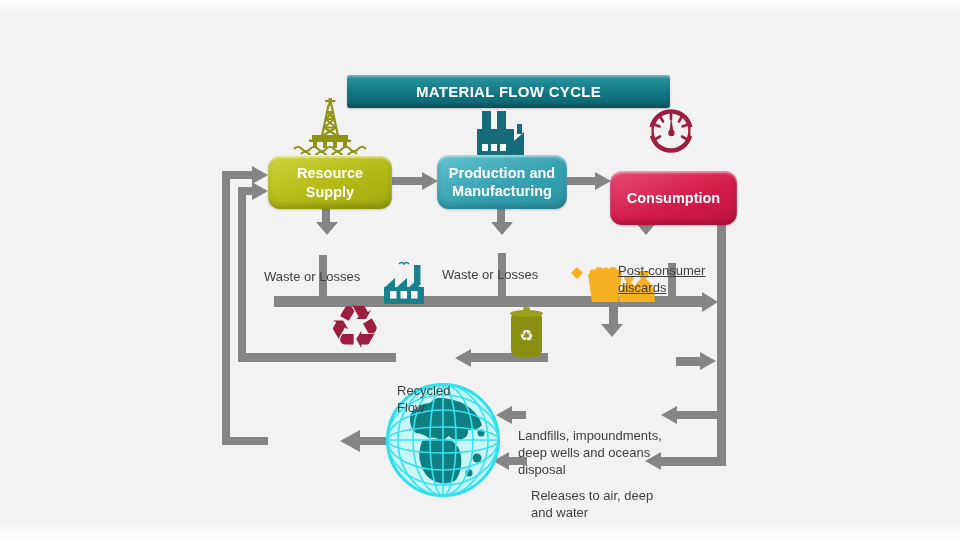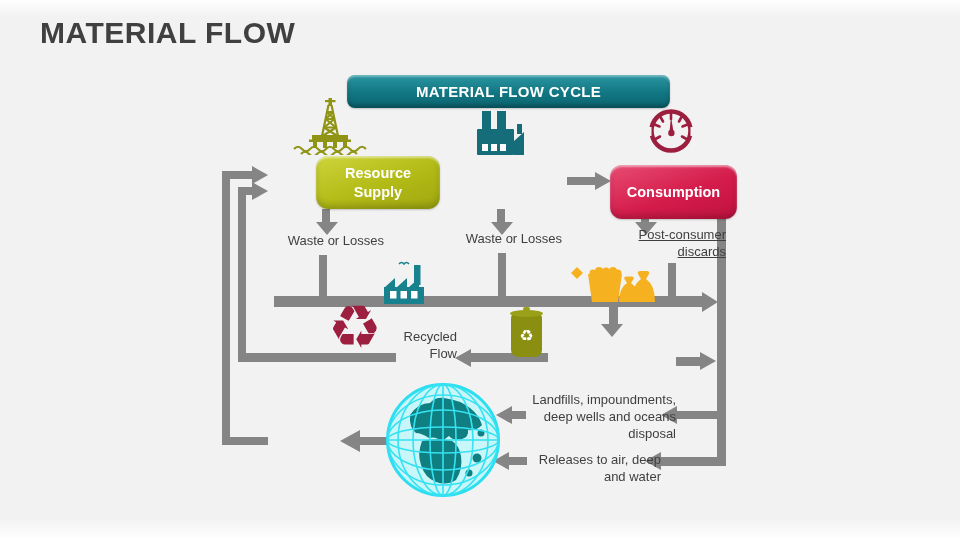--- a/index.html
+++ b/index.html
@@ -3,61 +3,60 @@
 <meta charset="utf-8">
 <style>
   html,body{margin:0;padding:0;}
   body{font-family:"Liberation Sans","DejaVu Sans",sans-serif;background:#e9e9e9;}
   #slide{position:relative;width:960px;height:540px;overflow:hidden;
     background:linear-gradient(180deg,#ffffff 0%,#f2f2f2 3%,#f2f2f2 96%,#ffffff 100%);}
   .abs{position:absolute;}
   
   #page-title{left:40px;top:16px;font-size:30px;font-weight:bold;color:#404040;letter-spacing:.5px;z-index:4;}
   
-  .banner{left:347px;top:75px;width:323px;height:33px;border-radius:8px;
+  .banner{left:347px;top:75px;width:323px;height:33px;border-radius:3px;
     background:linear-gradient(180deg,#2a96a1 0%,#117682 55%,#0c6570 100%);
     box-shadow:inset 0 2px 2px rgba(255,255,255,.35), inset 0 -3px 4px rgba(0,0,0,.25), 0 1px 2px rgba(0,0,0,.2);
     color:#fff;font-weight:bold;font-size:15px;display:flex;align-items:center;justify-content:center;letter-spacing:.3px;z-index:3;}
   
   .box{border-radius:12px;color:#fff;font-weight:bold;font-size:14.5px;line-height:1.25;
     display:flex;align-items:center;justify-content:center;text-align:center;z-index:3;
     box-shadow:inset 0 2px 2px rgba(255,255,255,.5), inset 0 -4px 6px rgba(0,0,0,.18), 0 1px 2px rgba(0,0,0,.2);}
   .box span{display:block;}
-  #box-resource{left:268px;top:156px;width:124px;height:53px;background:linear-gradient(160deg,#cdd53b,#b2ba16 55%,#9fa710);margin-left:48px;}
+  #box-resource{left:268px;top:156px;width:124px;height:53px;background:linear-gradient(160deg,#cdd53b,#b2ba16 55%,#9fa710);}
   #box-resource span{max-width:76px;}
   #box-production{left:437px;top:155px;width:130px;height:54px;background:linear-gradient(160deg,#62c2cf,#35a2b1 55%,#2b93a2);}
   #box-production span{max-width:112px;}
-  #box-consumption{left:610px;top:165px;width:127px;height:54px;background:linear-gradient(160deg,#e84c73,#d41c4b 55%,#c01240);}
+  #box-consumption{left:610px;top:171px;width:127px;height:54px;background:linear-gradient(160deg,#e84c73,#d41c4b 55%,#c01240);}
   #box-recycling{left:548px;top:337px;width:128px;height:52px;background:linear-gradient(160deg,#ffc851,#f4a415 55%,#ec9a05);}
   
   .ln{background:#858585;z-index:1;}
   .arr{width:0;height:0;z-index:1;}
   .arr-r{border-top:9px solid transparent;border-bottom:9px solid transparent;border-left:16px solid #858585;}
   .arr-l{border-top:9px solid transparent;border-bottom:9px solid transparent;border-right:16px solid #858585;}
   .arr-d{border-left:11px solid transparent;border-right:11px solid transparent;border-top:13px solid #858585;}
   .arr-l.big{border-top-width:11px;border-bottom-width:11px;border-right-width:20px;}
   
-  .lbl{font-size:13px;color:#3f3f3f;text-align:right;line-height:1.3;z-index:2;}
+  .lbl{font-size:13px;color:#3f3f3f;text-align:left;line-height:1.3;z-index:2;margin-top:36px;}
   
   #recycle-arrows{left:328px;top:298px;font-size:60px;line-height:1;color:#9c1f3f;z-index:2;}
   
   #recycle-bin{left:511px;top:313px;width:31px;height:44px;background:#8a8f12;border-radius:5px 5px 7px 7px;z-index:2;
     display:flex;align-items:center;justify-content:center;}
   #recycle-bin:before{content:"";position:absolute;left:-1px;top:-3px;width:33px;height:7px;background:#9aa018;border-radius:50%;}
   #recycle-bin:after{content:"";position:absolute;left:12px;top:-6px;width:7px;height:4px;background:#9aa018;border-radius:2px;}
   #recycle-bin .bin-glyph{color:#ffffff;font-size:16px;line-height:1;margin-top:2px;}
   svg{display:block;}
   .icon{z-index:2;}
 </style>
 </head>
 <body>
 
 <div id="slide">
 
-  <div class="abs" id="page-title">MATERIAL FLOW</div>
 
   <div class="abs banner">MATERIAL FLOW CYCLE</div>
 
   <div class="abs ln" style="left:222px;top:171px;width:8px;height:274px;"></div>
   <div class="abs ln" style="left:228px;top:171px;width:24px;height:8px;"></div>
   <div class="abs ln" style="left:228px;top:437px;width:40px;height:8px;"></div>
   <div class="abs ln" style="left:238px;top:187px;width:8px;height:170px;"></div>
   <div class="abs ln" style="left:244px;top:187px;width:8px;height:8px;"></div>
   <div class="abs ln" style="left:238px;top:353px;width:158px;height:9px;"></div>
   <div class="abs ln" style="left:471px;top:353px;width:77px;height:9px;"></div>
@@ -215,24 +214,27 @@
           <ellipse cx="59" cy="59" rx="55.5" ry="30"></ellipse>
           <ellipse cx="59" cy="59" rx="55.5" ry="45"></ellipse>
         <line x1="3.5" y1="59" x2="114.5" y2="59"></line>
       </g>
     </svg>
   </div>
 
   <div class="abs box" id="box-resource">
     <span>Resource Supply</span>
   </div>
+  <div class="abs box" id="box-production">
+    <span>Production and Manufacturing</span>
+  </div>
   <div class="abs box" id="box-consumption">
     <span>Consumption</span>
   </div>
 
   <div class="abs lbl" style="left:264px;top:233px;width:120px;">Waste or Losses</div>
   <div class="abs lbl" style="left:442px;top:231px;width:120px;">Waste or Losses</div>
   <div class="abs lbl" style="left:618px;top:227px;width:108px;text-decoration:underline;">Post-consumer discards</div>
-  <div class="abs lbl" style="left:397px;top:329px;width:60px;">Recycled Flow</div>
+  <div class="abs lbl" style="left:397px;top:347px;width:60px;">Recycled Flow</div>
   <div class="abs lbl" style="left:518px;top:392px;width:158px;">Landfills, impoundments, deep wells and oceans disposal</div>
   <div class="abs lbl" style="left:531px;top:452px;width:130px;">Releases to air, deep and water</div>
 
 </div>
 
 </body></html>

